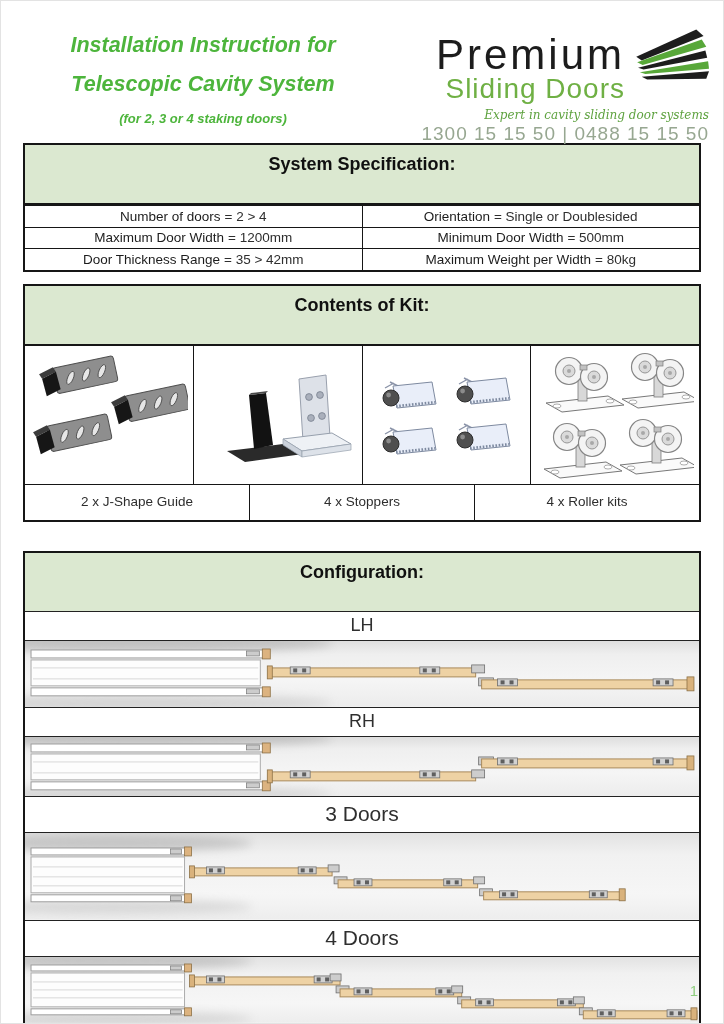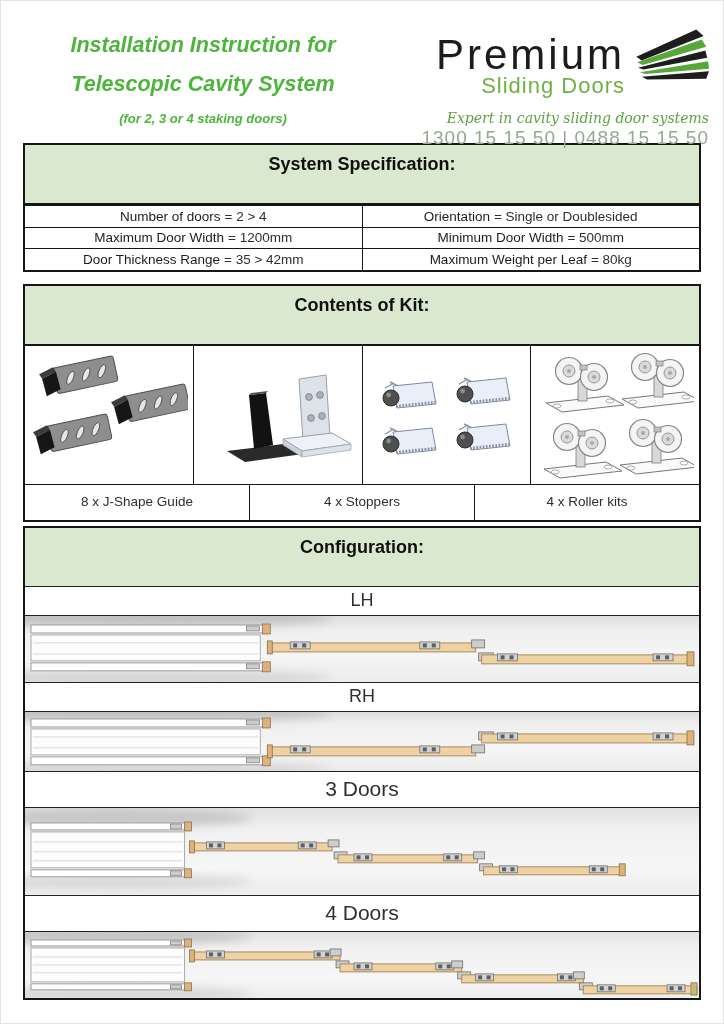--- a/index.html
+++ b/index.html
@@ -19,23 +19,23 @@
   .title-block { width: 352px; text-align:center; color:#4db53c;
                  font-weight:bold; font-style:italic; padding-top: 10px; }
   .title-line { font-size: 21.5px; line-height: 1.0; }
   .title-line + .title-line { margin-top: 17px; }
   .subtitle { font-size: 13px; margin-top: 16px; }
 
   .logo-block { width: 318px; display:flex; flex-direction:column; align-items:flex-end; padding-top:2px; }
   .brand-row { display:flex; align-items:center; gap: 4px; }
   .brand-top { font-size: 42px; letter-spacing: 3px; color:#1c1c1c; line-height: .95; font-weight: normal; }
   .logo-mark { width: 80px; height: 56px; }
-  .brand-bottom { font-size: 22px; letter-spacing: 1px; color:#6fb044; margin-top:-10px; padding-right: 84px; }
-  .tagline { font-family: "DejaVu Serif", serif; font-style: italic; font-size: 14px;
-             color:#5ea23f; margin-top: 11px; }
+  .brand-bottom { font-size: 28px; letter-spacing: 1px; color:#6fb044; margin-top:-10px; padding-right: 84px; }
+  .tagline { font-family: "DejaVu Serif", serif; font-style: italic; font-size: 12px;
+             color:#5ea23f; margin-top: 3px; }
   .phone { font-size: 19px; letter-spacing: 1px; color:#97a791; margin-top: 1px; }
 
   
   .tbl { margin: 0 22px; border: 2px solid #161616; background:#fff; }
   .tbl-title { background:#dbe8d0; text-align:center; font-weight:bold; font-size:18px;
                color:#101010; padding: 9px 0 28px; border-bottom: 2px solid #161616; }
 
   
   .spec { margin-top: 4px; }
   .spec-row { display:flex; border-top: 1.5px solid #161616; }
@@ -49,21 +49,21 @@
   .kit { margin-top: 12px; }
   .kit-row { display:flex; }
   .kit-cell { flex:1; height:138px; display:flex; align-items:center; justify-content:center; overflow:hidden; }
   .kit-cell + .kit-cell { border-left: 1.5px solid #161616; }
   .kit-label-row { display:flex; border-top: 1.5px solid #161616; }
   .kit-label { flex:1; text-align:center; font-size:13.5px; color:#2d2d2d;
                padding: 7px 4px 8px; line-height: 1.5; display:flex; flex-direction:column; justify-content:center; }
   .kit-label + .kit-label { border-left: 1.5px solid #161616; }
 
   
-  .cfg { margin-top: 4px; }
+  .cfg { margin-top: 29px; }
   .cfg-label { text-align:center; border-top: 1.8px solid #222; color:#2f2f2f;
                font-size: 18px; padding: 3px 0 4px; }
   .cfg-label.big { font-size: 21px; padding: 5px 0 6px; }
   .cfg .tbl-title { border-bottom: none; }
   .cfg-diagram { border-top: 1.8px solid #222; line-height:0; }
   .cfg-diagram svg { display:block; width: 100%; height:auto; }
 
   
   .page-num { position:absolute; right: 25px; bottom: 24px; color:#8fce7f; font-size:15px; }
 </style>
@@ -113,21 +113,21 @@
     </div>
     <div class="spec-cell">
       <span class="spec-label">Minimum Door Width</span><span class="spec-value">= 500mm</span>
     </div>
   </div>
   <div class="spec-row">
     <div class="spec-cell">
       <span class="spec-label">Door Thickness Range</span><span class="spec-value">= 35 &gt; 42mm</span>
     </div>
     <div class="spec-cell">
-      <span class="spec-label">Maximum Weight per Leaf</span><span class="spec-value">= 80kg</span>
+      <span class="spec-label">Maximum Weight per Width</span><span class="spec-value">= 80kg</span>
     </div>
   </div>
 </div>
 
 <div class="tbl kit">
   <div class="tbl-title">Contents of Kit:</div>
 
   <div class="kit-row">
 
     <div class="kit-cell">
@@ -208,21 +208,21 @@
         <use href="#rk" x="10" y="4"></use>
         <use href="#rk" x="86" y="0"></use>
         <use href="#rk" x="8" y="70"></use>
         <use href="#rk" x="84" y="66"></use>
       </svg>
     </div>
   </div>
 
   <div class="kit-label-row">
     <div class="kit-label">
-      <span>8 x J-Shape Guide</span>
+      <span>2 x J-Shape Guide</span>
     </div>
     <div class="kit-label">
       <span>4 x Stoppers</span>
     </div>
     <div class="kit-label">
       <span>4 x Roller kits</span>
     </div>
   </div>
 </div>
 

